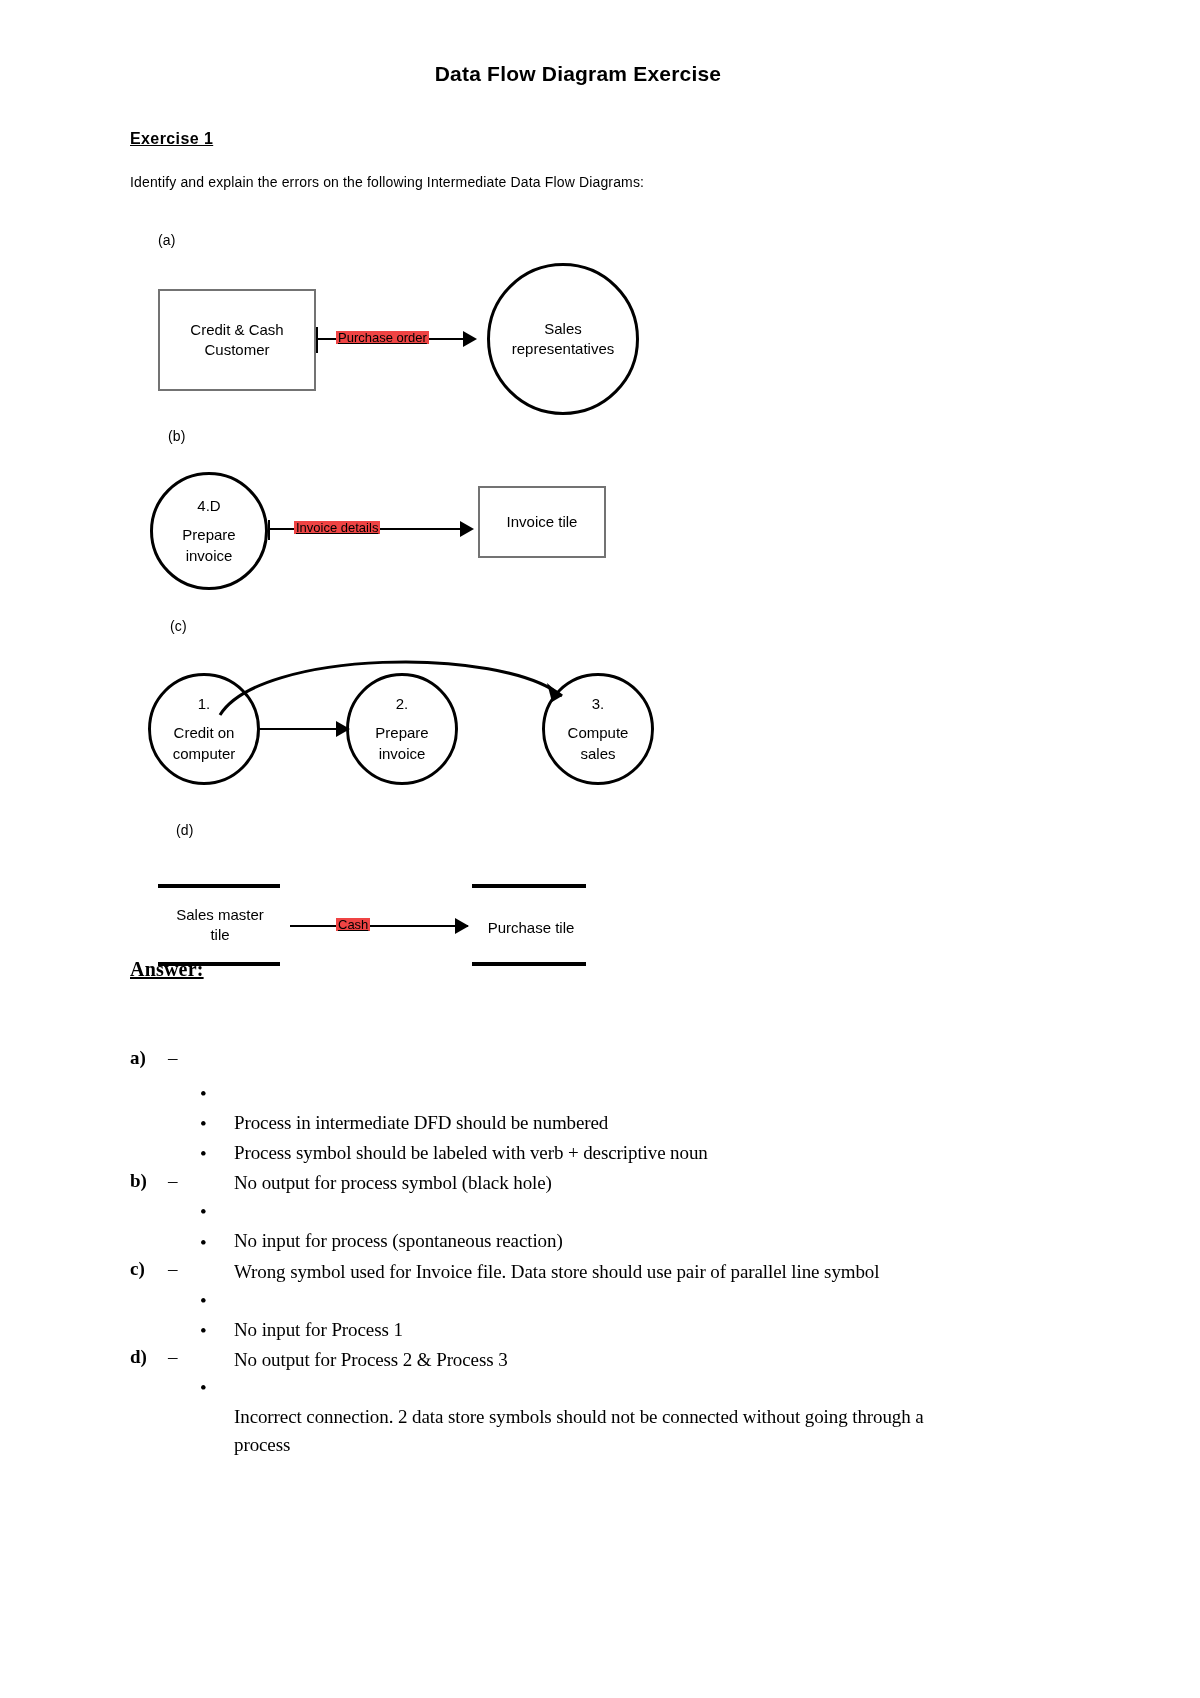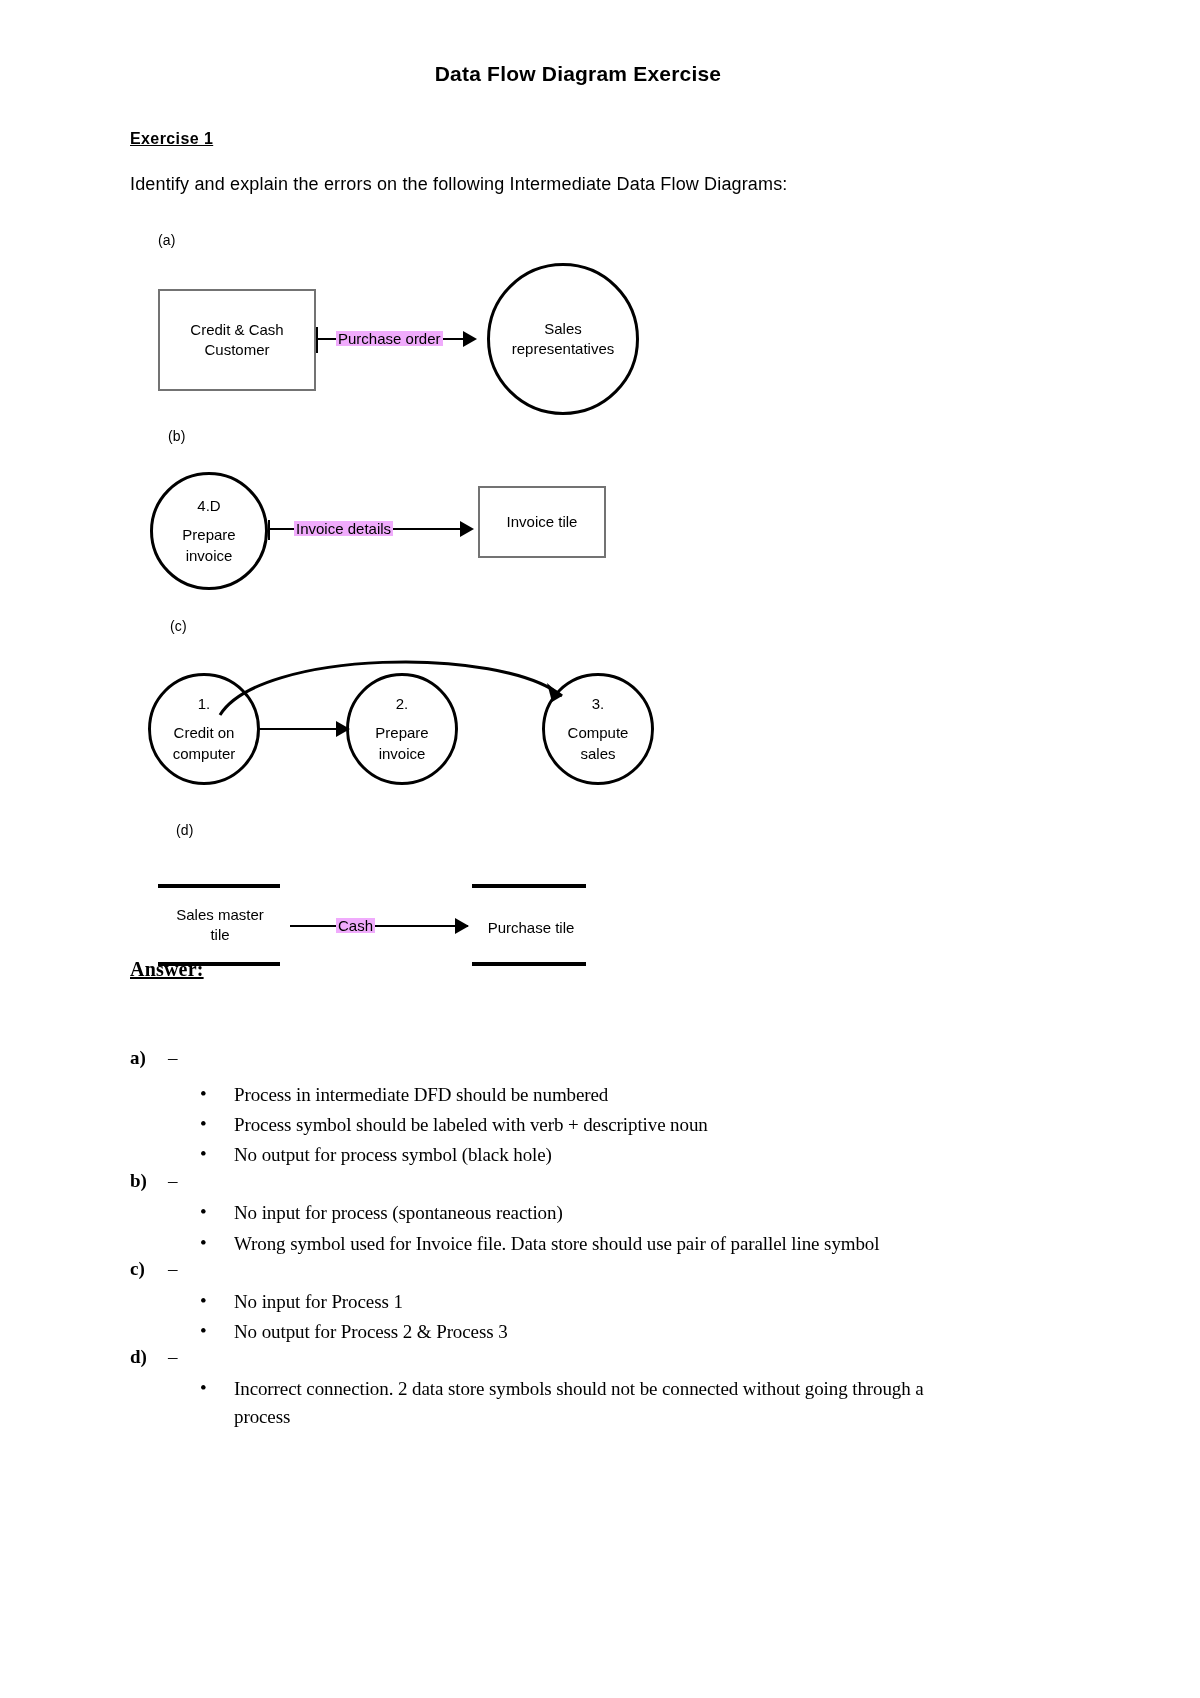--- a/index.html
+++ b/index.html
@@ -36,21 +36,21 @@
     top: 130px;
     font-size: 16px;
     font-weight: bold;
     text-decoration: underline;
     letter-spacing: 0.4px;
   }
   .exercise-prompt {
     position: absolute;
     left: 130px;
     top: 174px;
-    font-size: 18px;
+    font-size: 14px;
     letter-spacing: 0.15px;
   }
 
   .part-label {
     position: absolute;
     font-size: 14px;
     letter-spacing: 0.2px;
   }
 
   
@@ -97,25 +97,26 @@
   .arrow-head {
     position: absolute;
     width: 0;
     height: 0;
     border-top: 8px solid transparent;
     border-bottom: 8px solid transparent;
     border-left: 14px solid #000;
   }
   .flow-label {
     position: absolute;
-    font-size: 15px;
-    background: #f0abfc;
+    font-size: 13px;
+    background: #ef4444;
     padding: 0 2px;
     white-space: nowrap;
     line-height: 1;
+    text-decoration: underline;
   }
   .store-line {
     position: absolute;
     height: 4px;
     background: #000;
   }
   .store-label {
     position: absolute;
     text-align: center;
     font-size: 15px;
@@ -163,20 +164,21 @@
     width: 34px;
     flex: 0 0 34px;
     text-align: left;
     font-size: 19px;
     line-height: 1.35;
   }
   .bullet-text {
     flex: 1;
     line-height: 1.45;
     letter-spacing: -0.1px;
+    margin-top: 28px;
   }
 </style>
 </head>
 <body>
 
 <div class="page">
 
   <div class="doc-title">Data Flow Diagram Exercise</div>
   <div class="exercise-heading">Exercise 1</div>
   <div class="exercise-prompt">Identify and explain the errors on the following Intermediate Data Flow Diagrams:</div>

